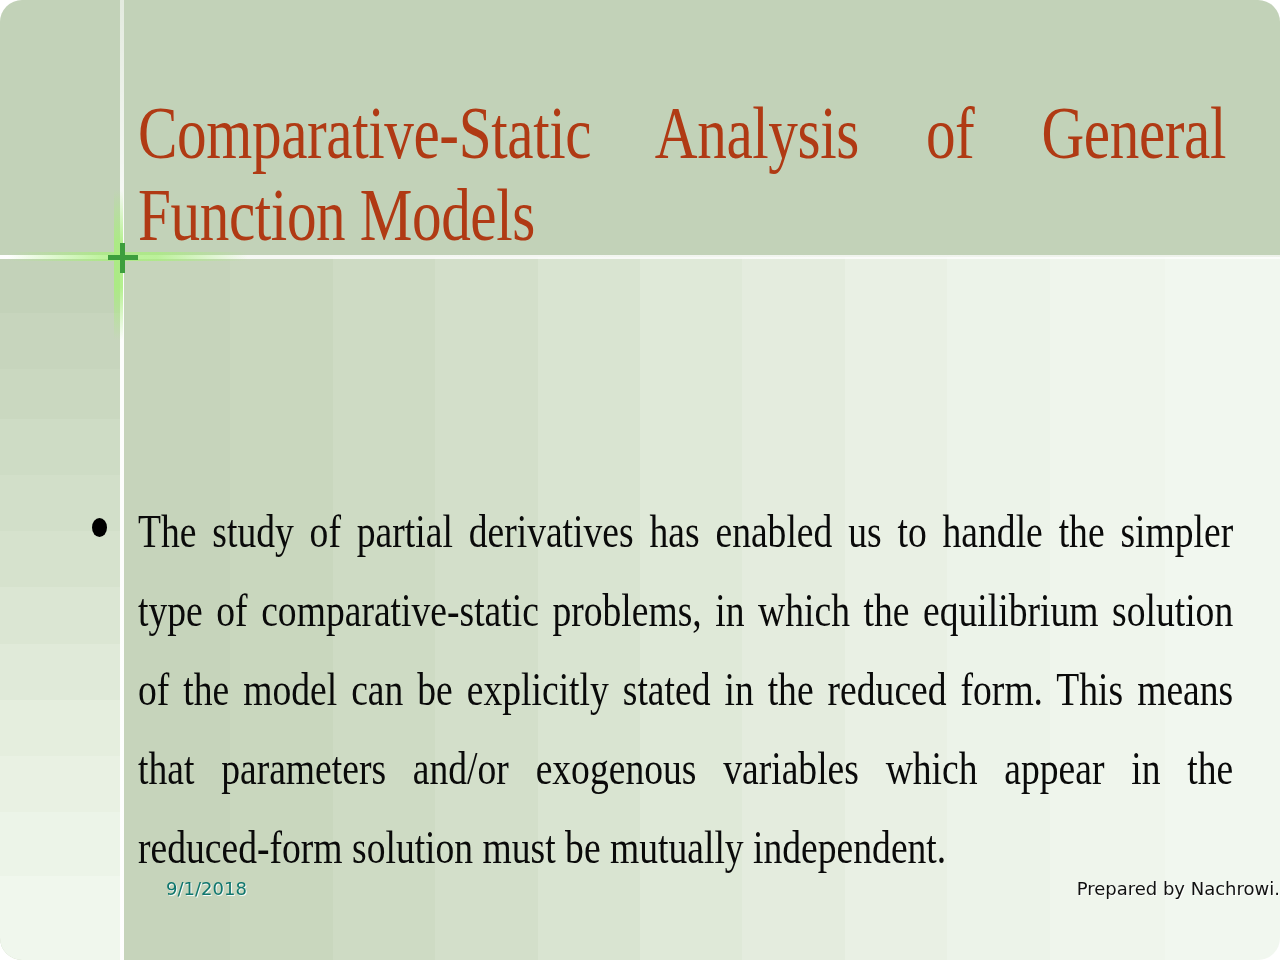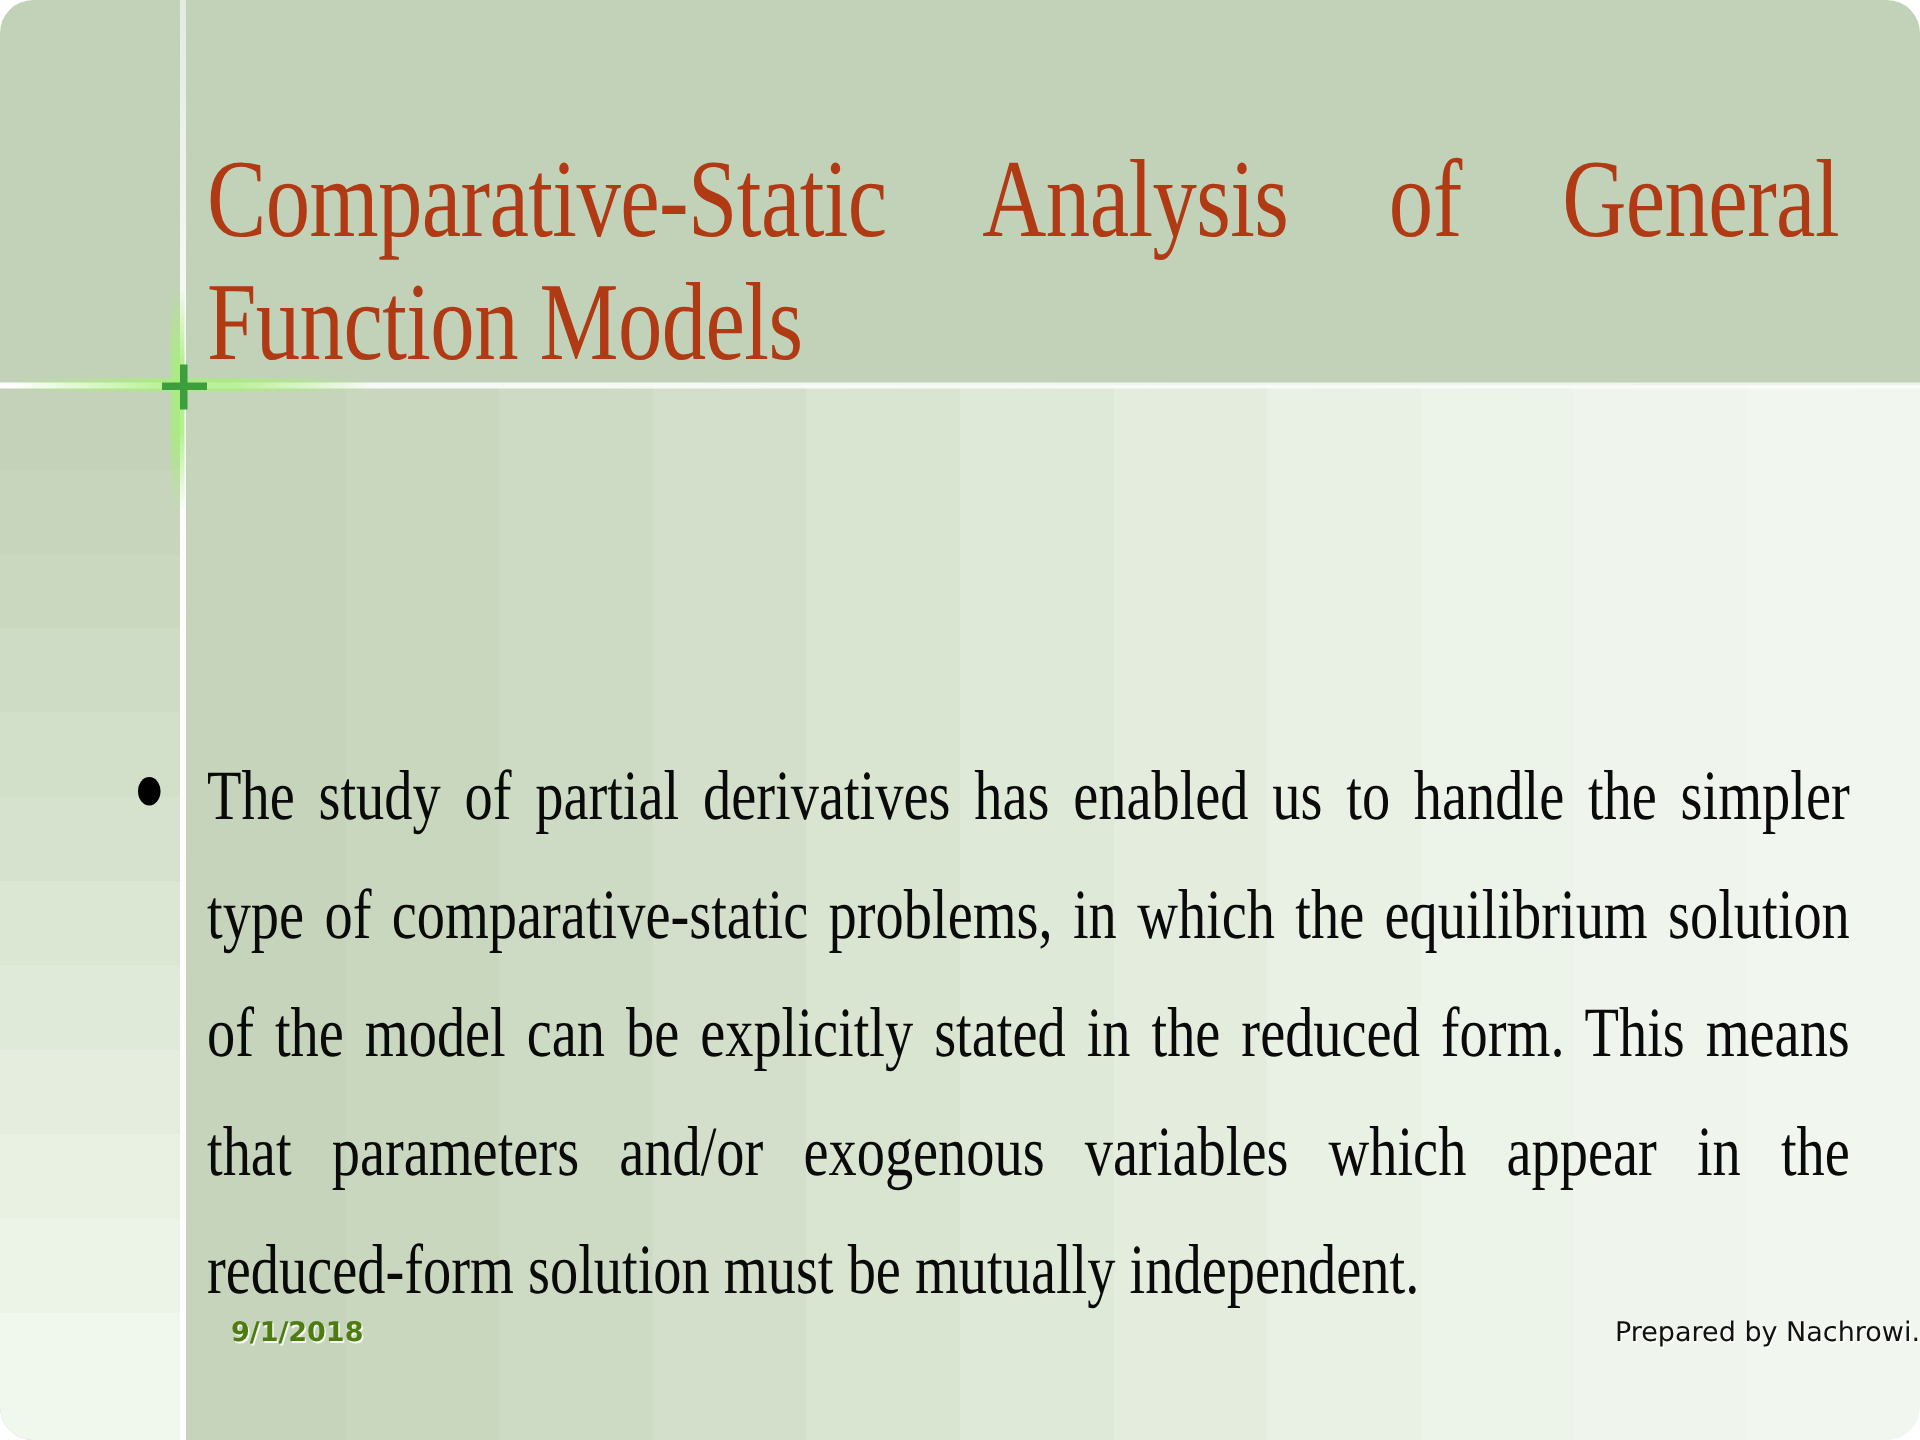--- a/index.html
+++ b/index.html
@@ -214,27 +214,26 @@
     text-align-last: justify;
     white-space: normal;
   }
   .body-line.last {
     text-align-last: left;
   }
 
   
   .footer-date {
     position: absolute;
-    left: 154px;
+    left: 166px;
     top: 878px;
-    color: #4d7c0f;
+    color: #0f766e;
     font-family: "DejaVu Sans", "Liberation Sans", sans-serif;
     font-size: 18px;
     text-shadow: 1px 1px 0 rgba(255,255,255,0.85);
-    font-weight: bold;
   }
   .footer-credit {
     position: absolute;
     left: 0;
     top: 878px;
     width: 1280px;
     text-align: right;
     color: #111111;
     font-family: "DejaVu Sans", "Liberation Sans", sans-serif;
     font-size: 18px;

